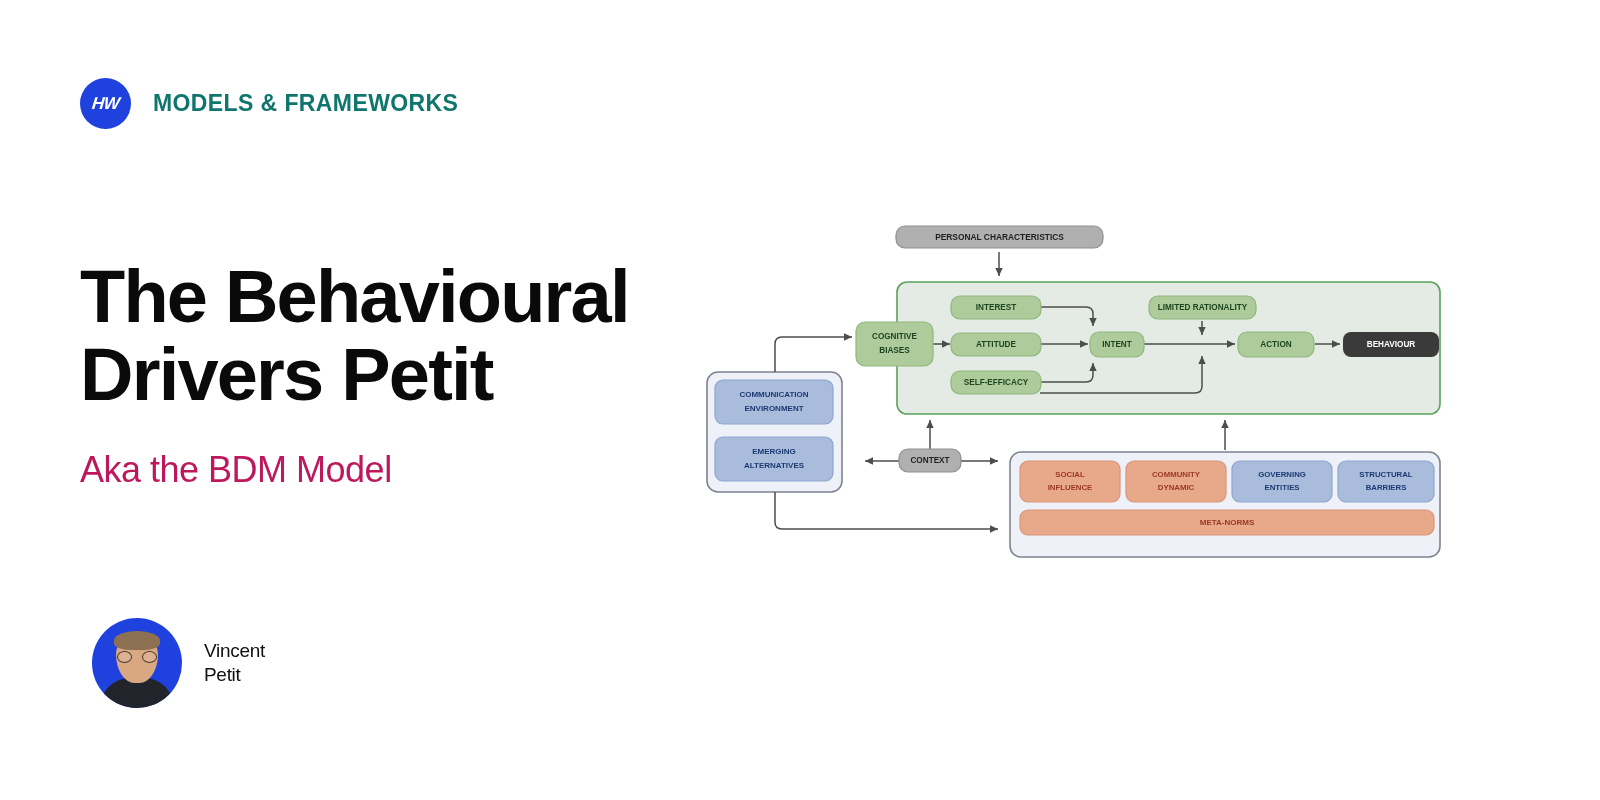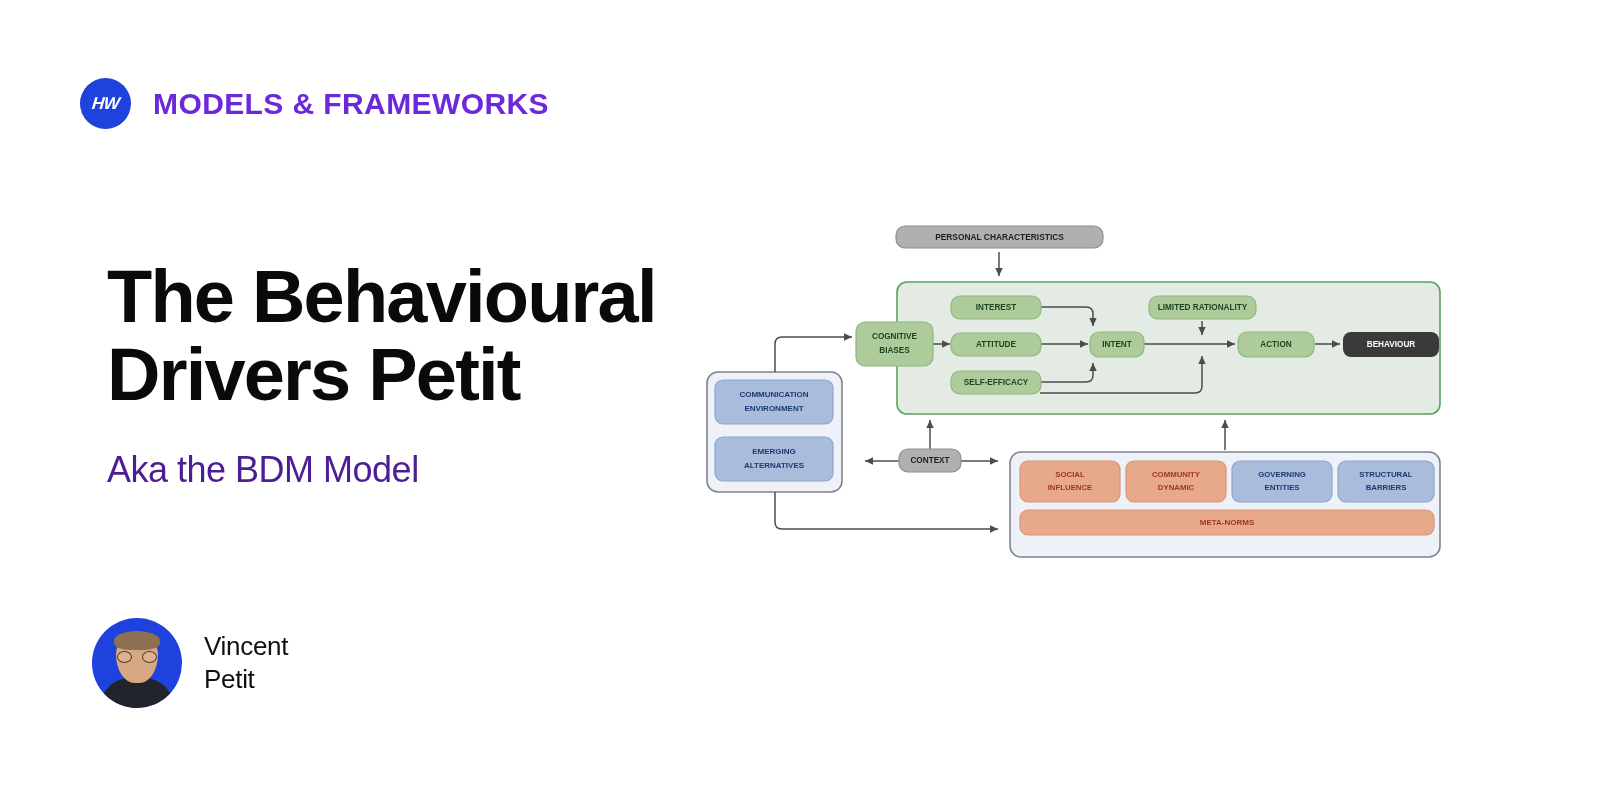--- a/index.html
+++ b/index.html
@@ -40,45 +40,44 @@
   }
   .brand-logo-text {
     color: #ffffff;
     font-size: 17px;
     font-weight: bold;
     letter-spacing: -0.4px;
     font-style: italic;
     transform: skewX(-6deg);
   }
   .brand-label {
-    color: #6d28d9;
-    font-size: 30px;
+    color: #0f766e;
+    font-size: 23px;
     font-weight: bold;
     letter-spacing: 0.4px;
   }
 
   
   .title-block {
     position: absolute;
     left: 80px;
     top: 258px;
     width: 640px;
-    margin-left: 27px;
   }
   .headline {
     font-size: 74px;
     font-weight: bold;
     line-height: 1.06;
     letter-spacing: -1.8px;
     color: #0a0a0a;
   }
   .subheadline {
     margin-top: 34px;
     font-size: 36px;
-    color: #4c1d95;
+    color: #be185d;
     letter-spacing: -0.5px;
     font-weight: normal;
   }
 
   
   .author {
     position: absolute;
     left: 92px;
     top: 618px;
     display: flex;
@@ -137,21 +136,21 @@
     position: absolute;
     left: 50%;
     bottom: 0;
     transform: translateX(-50%);
     width: 74px;
     height: 30px;
     border-radius: 34px 34px 0 0;
     background: #22242b;
   }
   .author-name {
-    font-size: 26px;
+    font-size: 19px;
     line-height: 1.28;
     color: #101010;
     letter-spacing: -0.3px;
   }
 
   
   .diagram {
     position: absolute;
     left: 700px;
     top: 204px;

